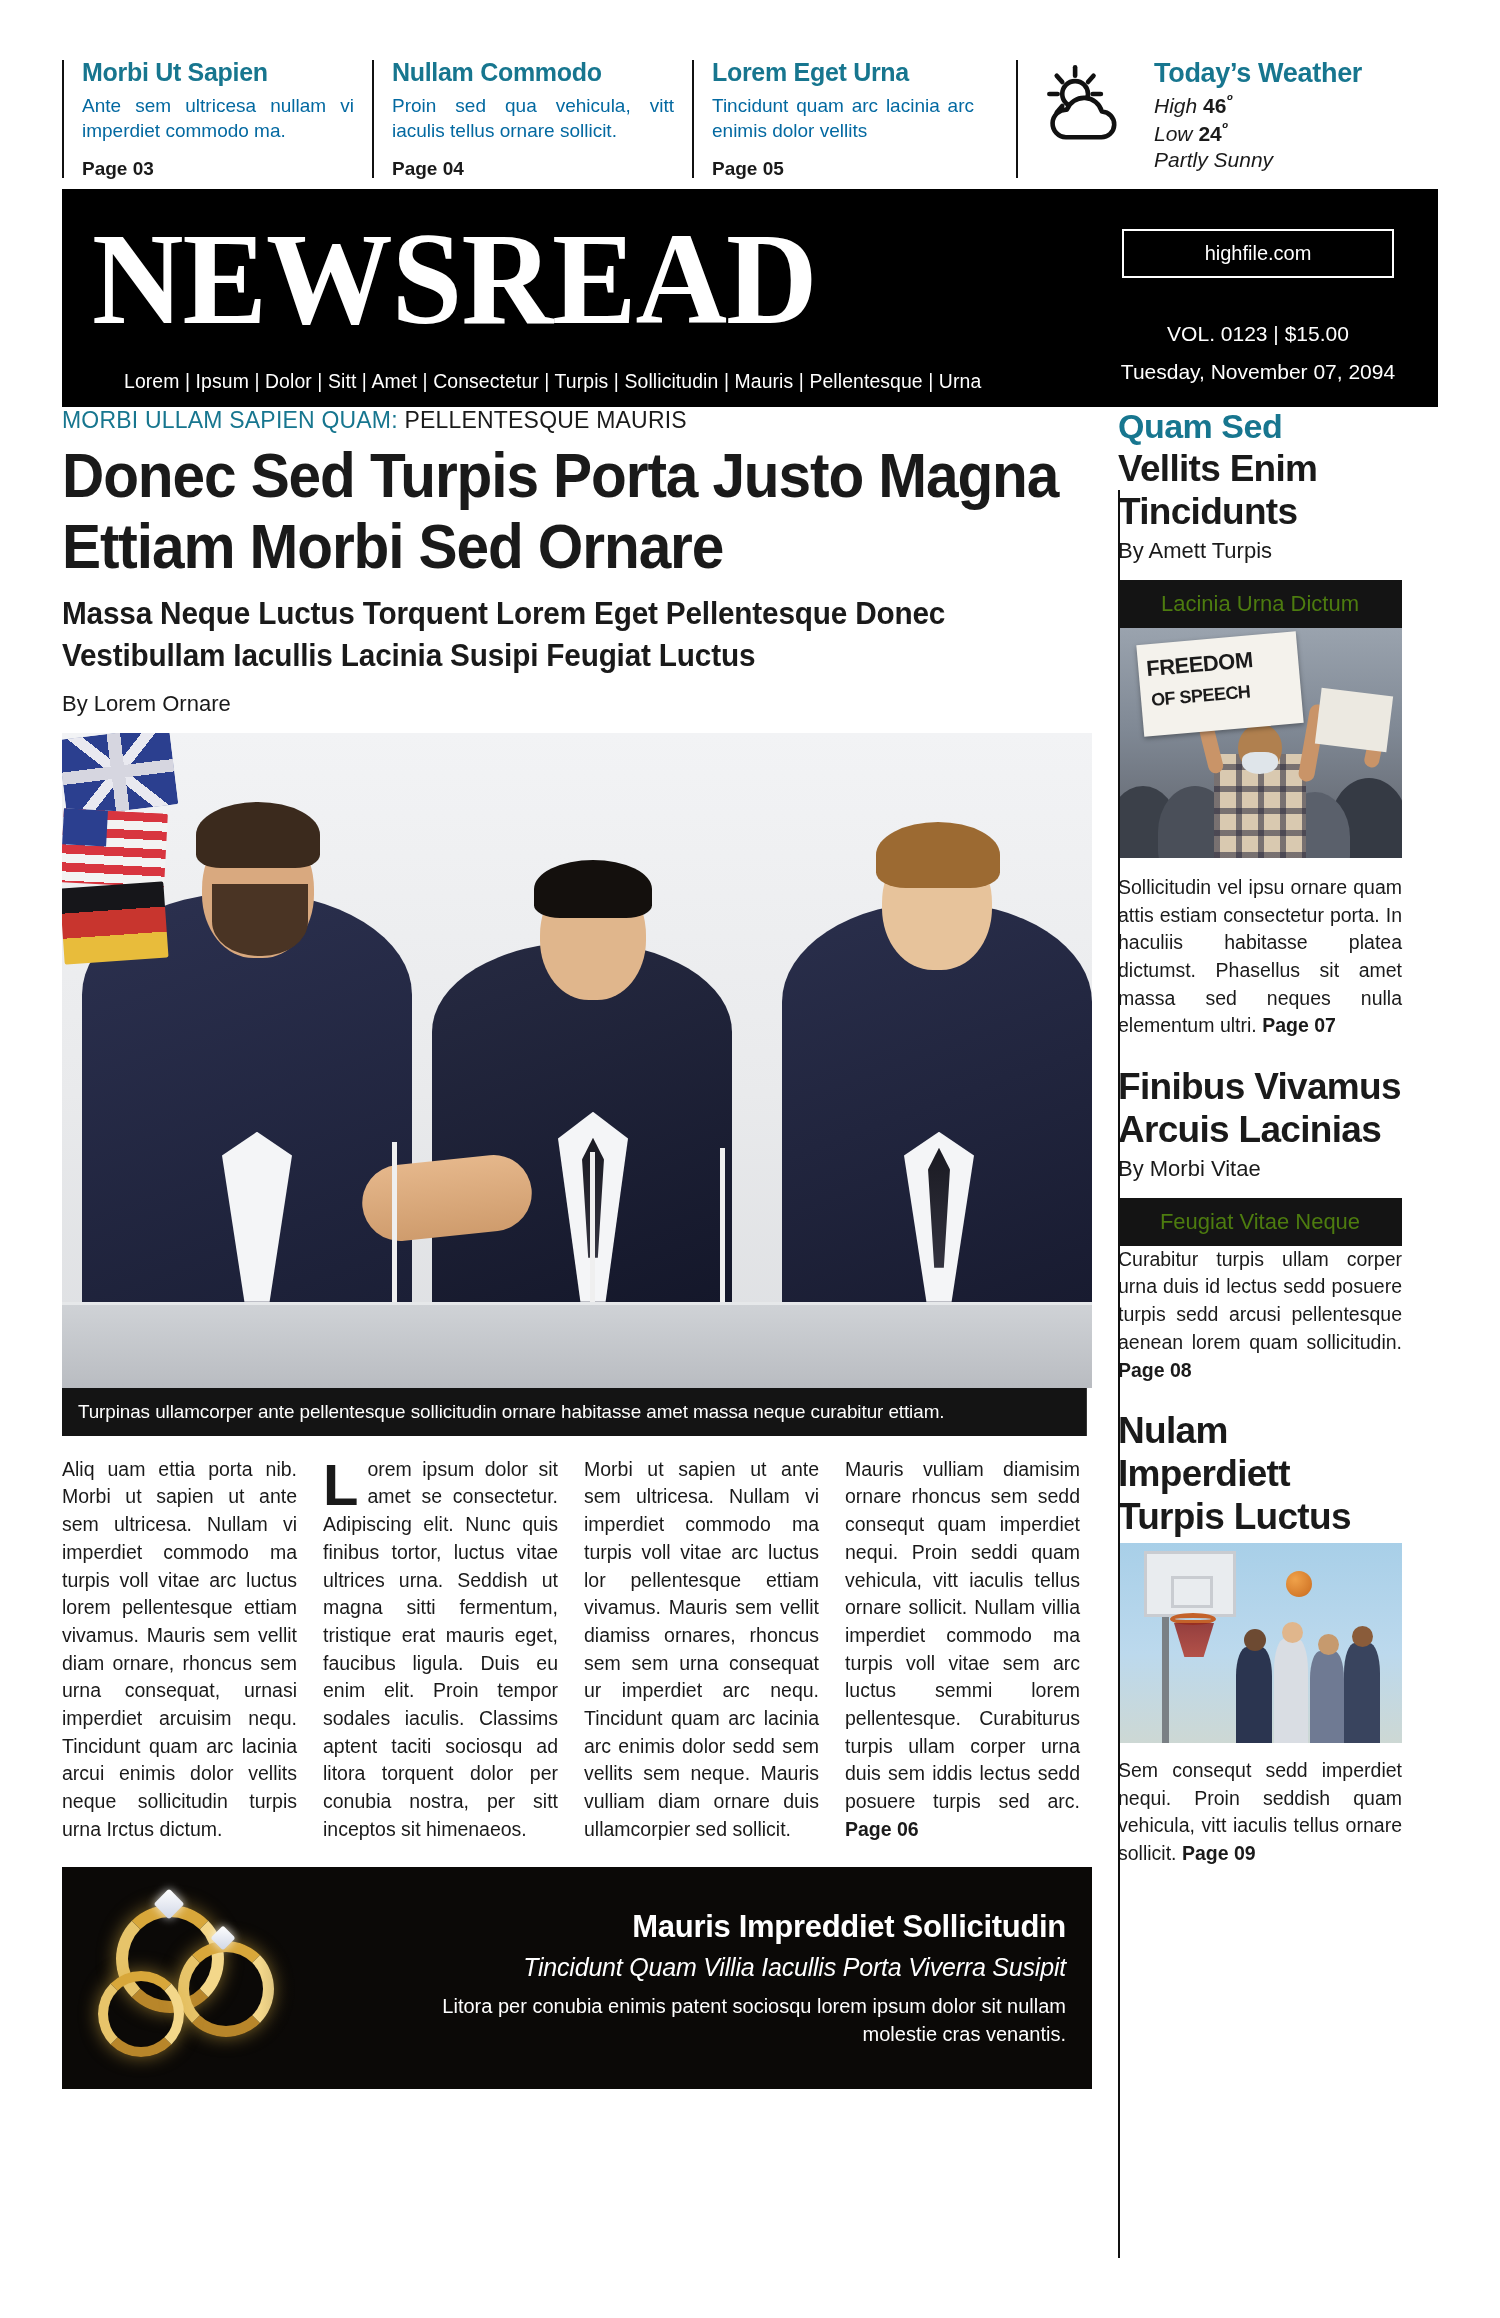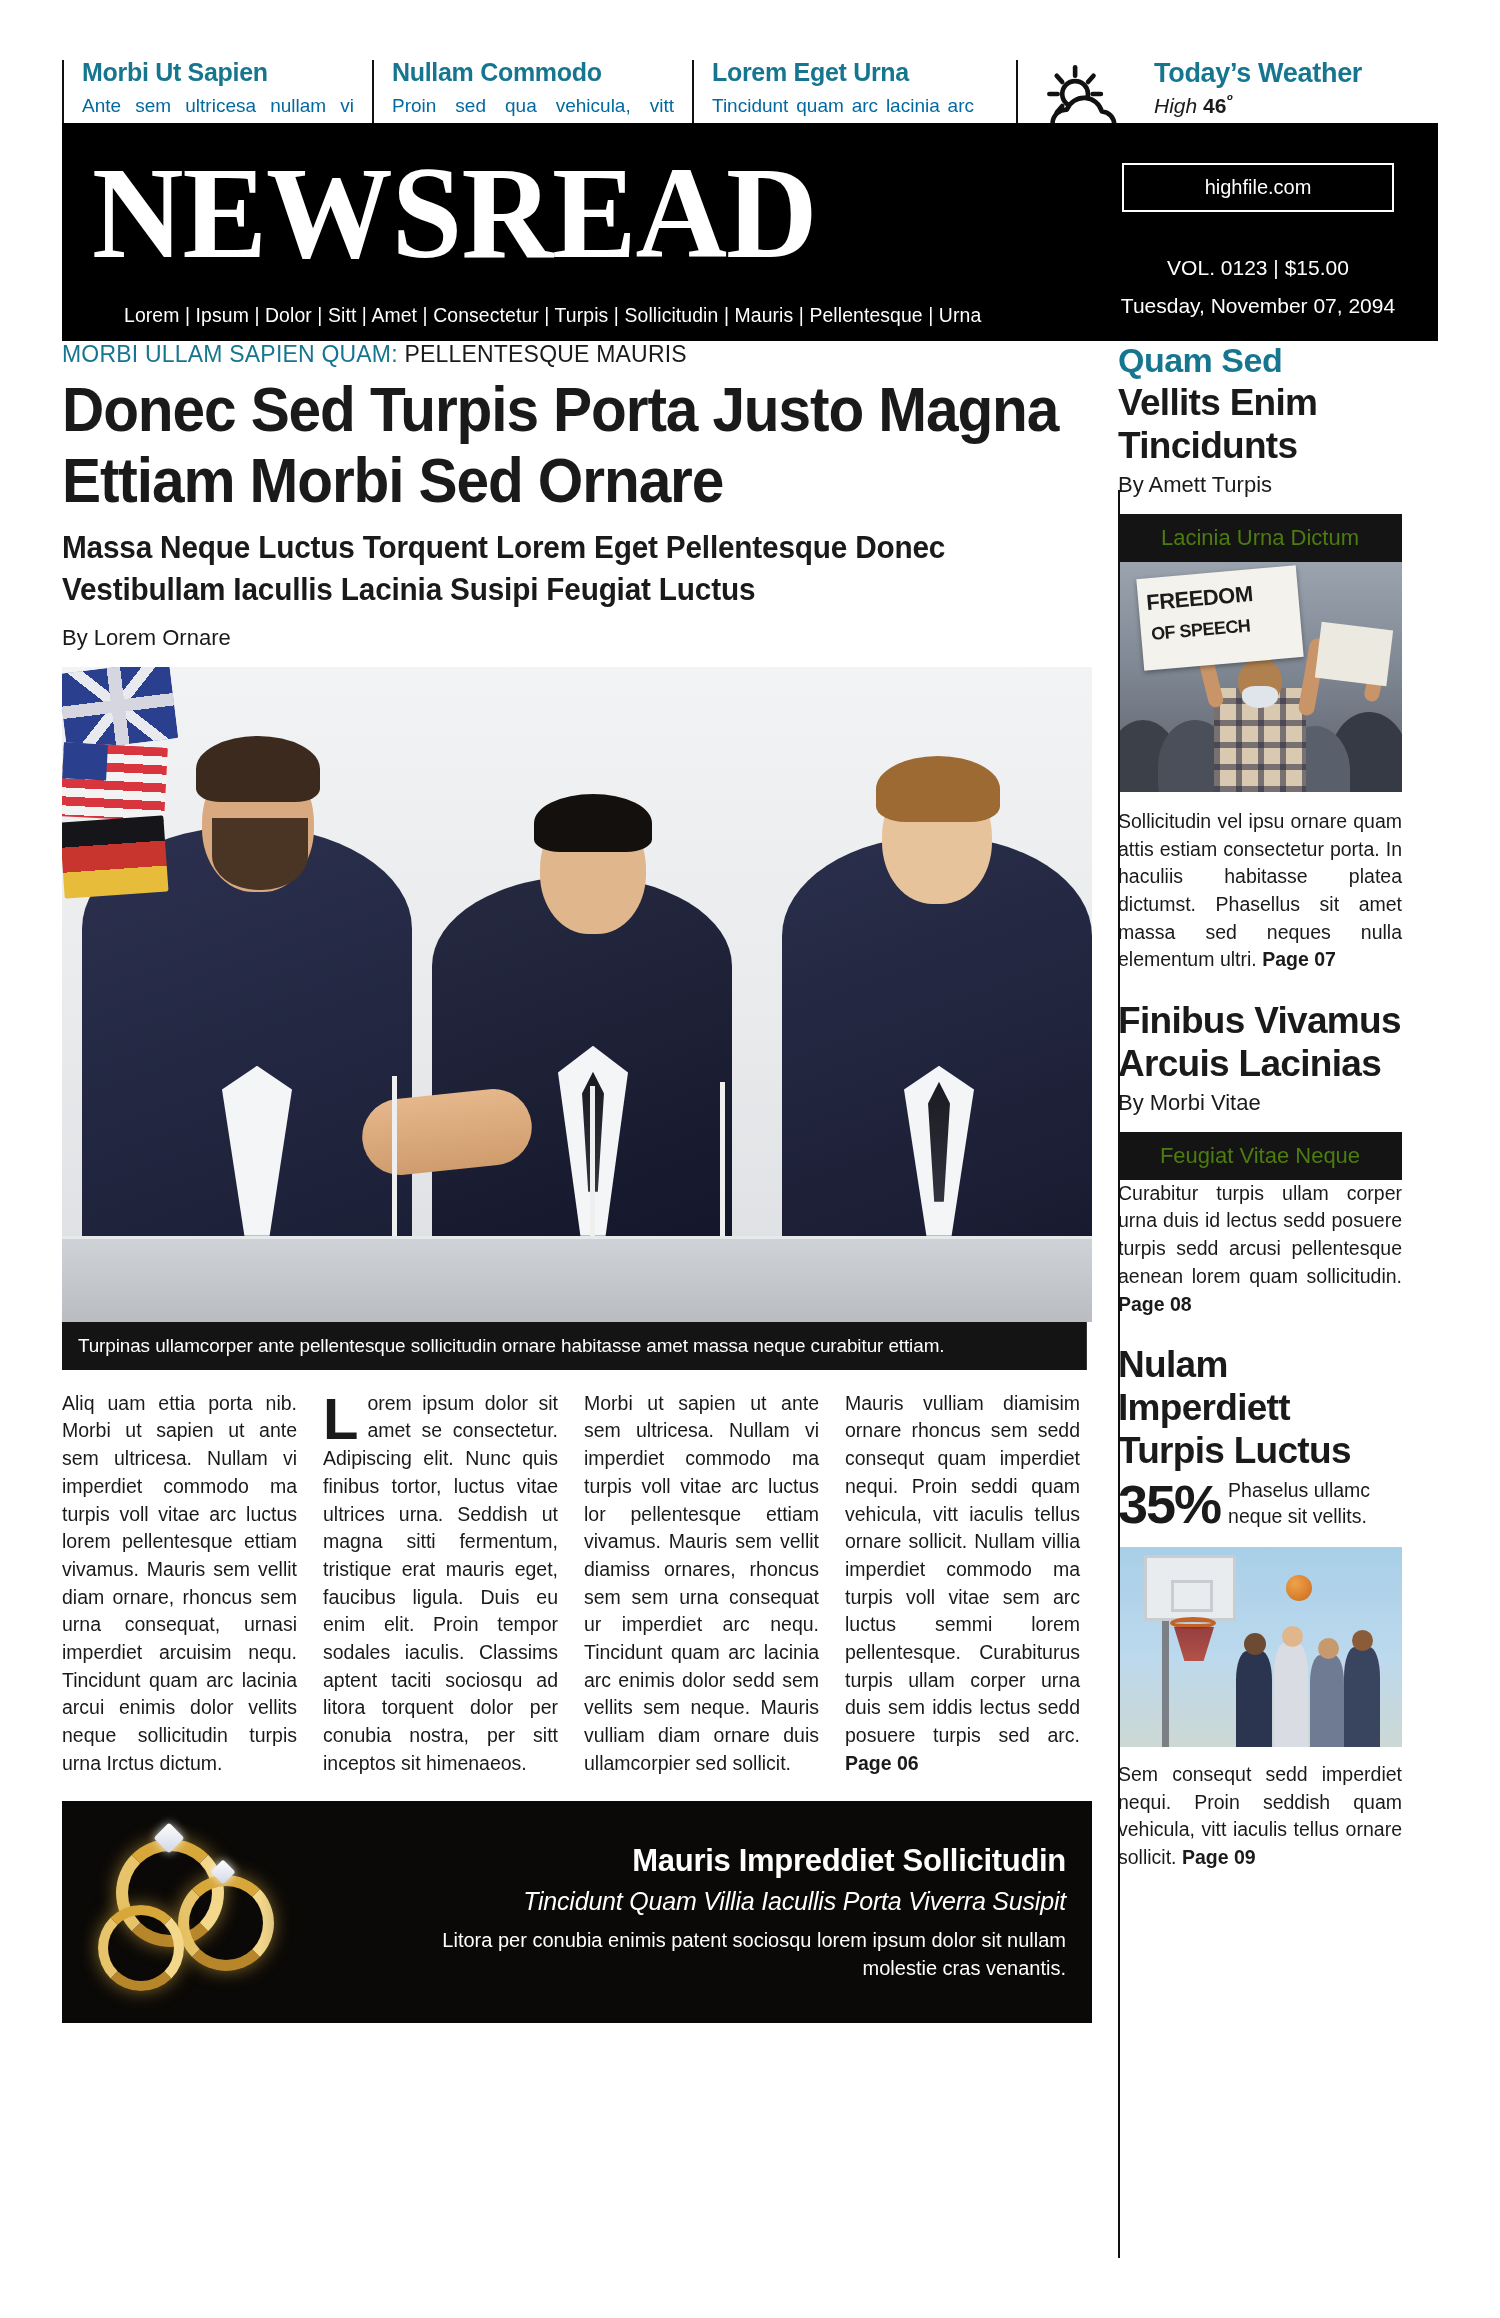--- a/index.html
+++ b/index.html
@@ -23,21 +23,21 @@
     height: 2318px;
     padding: 0 62px;
     position: relative;
   }
 
   
   .topbar {
     display: flex;
     align-items: flex-start;
     padding-top: 58px;
-    height: 123px;
+    height: 189px;
   }
   .tease {
     position: relative;
     padding-left: 20px;
     padding-right: 18px;
   }
   .tease::before {
     content: "";
     position: absolute;
     left: 0; top: 2px;
@@ -587,24 +587,20 @@
 
       <div class="side-head">Finibus Vivamus Arcuis Lacinias</div>
       <div class="side-byline">By Morbi Vitae</div>
 
       <div class="tag">Feugiat Vitae Neque</div>
 
       <div class="side-text"><span>Curabitur turpis ullam corper urna duis id lectus sedd posuere turpis sedd arcusi pellentesque aenean lorem quam sollicitudin. </span><b>Page 08</b></div>
 
       <div class="side-head">Nulam Imperdiett Turpis Luctus</div>
 
-      <div class="stat-row">
-        <div class="stat-num">35%</div>
-        <div class="stat-txt">Phaselus ullamc neque sit vellits.</div>
-      </div>
 
       <div class="side-photo2">
         <div class="ph hoop-bg">
           <div class="backboard">
             <div class="backboard-in"></div>
           </div>
           <div class="pole"></div>
           <div class="rim"></div>
           <div class="net"></div>
 

